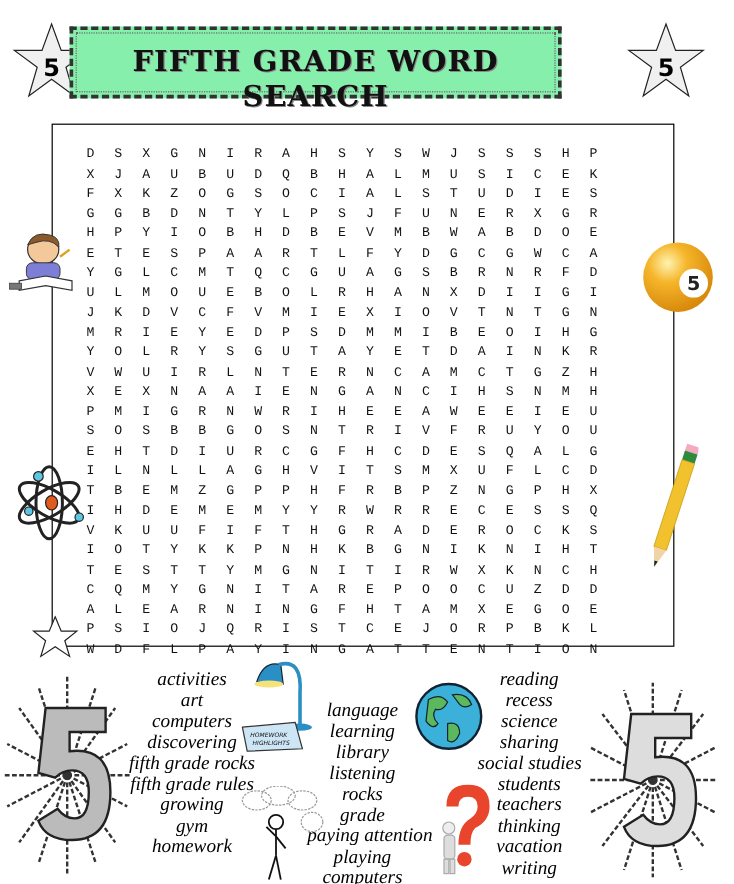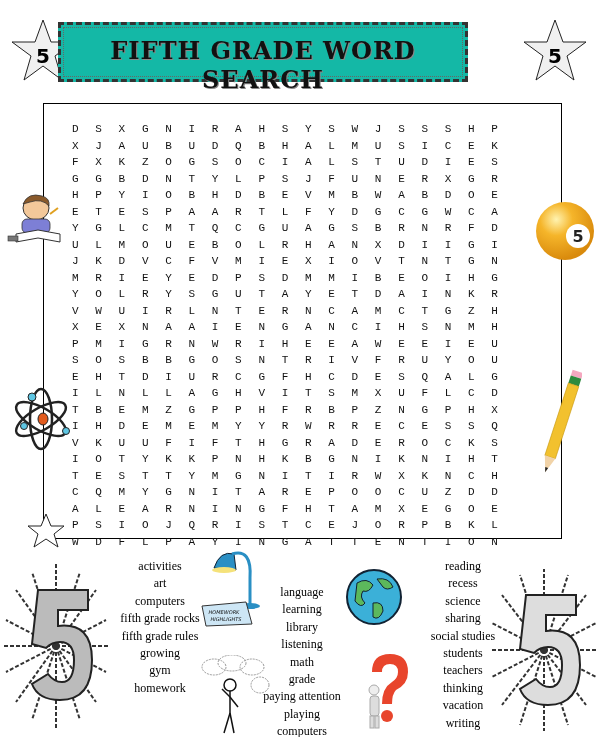--- a/index.html
+++ b/index.html
@@ -1,39 +1,39 @@
 <!DOCTYPE html>
 <html><head>
   <meta charset="utf-8">
   <style>
     html, body { margin: 0; padding: 0; background: #ffffff; }
     body { width: 612px; height: 737px; position: relative; overflow: hidden; font-family: "Liberation Serif", serif; color: #000; }
 
     .title-banner { position: absolute; left: 58px; top: 22px; width: 404px; height: 54px;
-      border: 3px dashed #333; outline: 1px dotted #666; outline-offset: -6px; background: #14b8a6; }
+      border: 3px dashed #333; outline: 1px dotted #666; outline-offset: -6px; background: #86efac; }
     .title-text { position: absolute; left: 0; right: 0; top: 11px; text-align: center;
       font-family: "DejaVu Serif", serif; font-weight: bold; font-size: 24px; letter-spacing: 1px; color: #111;
       text-shadow: 1px 1px 0 #888; }
     .star-badge { position: absolute; width: 66px; height: 66px; }
     .star-badge svg { position: absolute; left: 0; top: 0; }
     .star-badge .num { position: absolute; left: 0; right: 0; top: 26px; text-align: center;
       font-family: "DejaVu Sans", sans-serif; font-weight: bold; font-size: 20px; }
 
     .grid-box { position: absolute; left: 43px; top: 103px; width: 517px; height: 434px;
       border: 1px solid #000; background: #fff; }
     .grid { position: absolute; left: 28px; top: 17px; display: grid;
       grid-template-columns: repeat(19, 23.3px); grid-auto-rows: 16.5px; }
     .cell { font-family: "Liberation Mono", monospace; font-size: 11px; text-align: left; line-height: 16.5px; color: #111; }
 
     .clip { position: absolute; }
-    .words { position: absolute; font-family: "Liberation Serif", serif; font-size: 12px; text-align: center; }
+    .words { position: absolute; font-family: "Liberation Serif", serif; font-size: 16px; text-align: center; font-style: italic; }
     .words div { height: 17.4px; line-height: 17.4px; white-space: nowrap; }
     .col1 { left: 105px; top: 558px; width: 110px; }
     .col2 { left: 256px; top: 584px; width: 92px; }
-    .col3 { left: 420px; top: 558px; width: 86px; }
+    .col3 { left: 398px; top: 558px; width: 86px; }
   </style>
 </head>
 <body>
 
 <div class="star-badge" style="left:10px; top:18px;">
   <svg width="66" height="66" viewBox="0 0 66 66">
     <polygon points="33,2 41,24 64,24 45,38 52,62 33,48 14,62 21,38 2,24 25,24" fill="#f0f0f0" stroke="#222" stroke-width="1"></polygon>
   </svg>
   <div class="num">5</div>
 </div>
@@ -688,32 +688,33 @@
     <rect x="8" y="46" width="9" height="20" rx="3" fill="#ddd" stroke="#aaa"></rect>
     <rect x="8" y="66" width="4" height="12" fill="#ddd" stroke="#aaa"></rect>
     <rect x="13" y="66" width="4" height="12" fill="#ddd" stroke="#aaa"></rect>
   </svg>
 </div>
 
 <div class="words col1">
   <div>activities</div>
   <div>art</div>
   <div>computers</div>
+  <div>discovering</div>
   <div>fifth grade rocks</div>
   <div>fifth grade rules</div>
   <div>growing</div>
   <div>gym</div>
   <div>homework</div>
 </div>
 <div class="words col2">
   <div>language</div>
   <div>learning</div>
   <div>library</div>
   <div>listening</div>
-  <div>math</div>
+  <div>rocks</div>
   <div>grade</div>
   <div>paying attention</div>
   <div>playing</div>
   <div>computers</div>
   <div>questioning</div>
 </div>
 <div class="words col3">
   <div>reading</div>
   <div>recess</div>
   <div>science</div>

